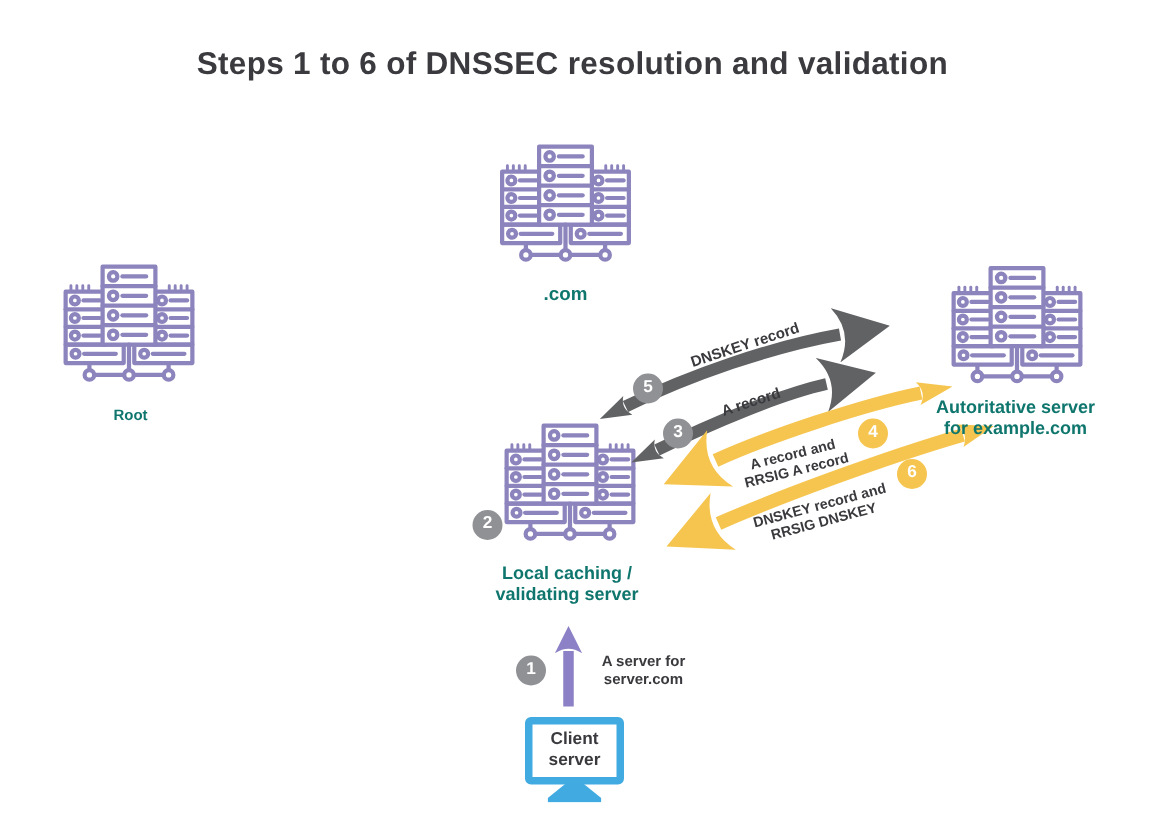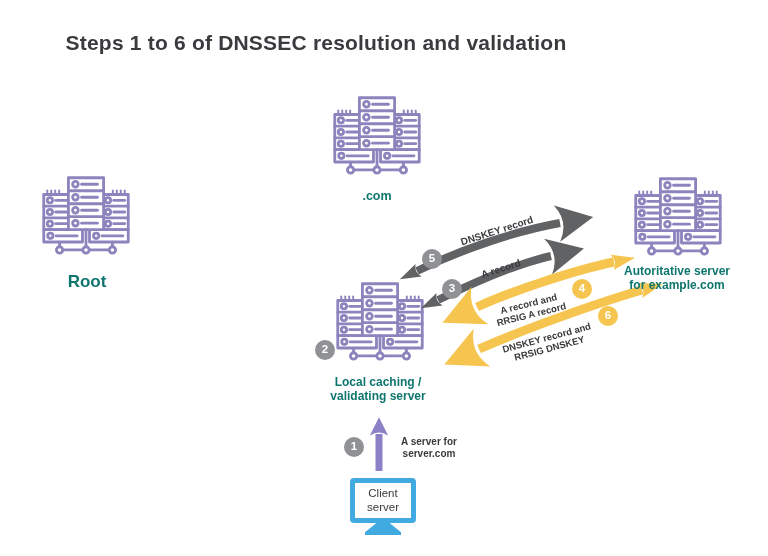--- a/index.html
+++ b/index.html
@@ -2,26 +2,26 @@
 <html><head>
 <meta charset="utf-8">
 <style>
   html,body{margin:0;padding:0;background:#fff;}
   #canvas{
     position:relative;width:768px;height:556px;background:#ffffff;overflow:hidden;
     font-family:"Liberation Sans", sans-serif;color:#3a3a3e;
   }
   .abs{position:absolute;}
   #title{
-    top:31px;left:0;width:632px;text-align:center;
+    top:31px;left:0;width:632px;text-align:right;
     font-size:21px;font-weight:800;letter-spacing:.2px;color:#3b3b3f;
   }
   
   .node-label{font-weight:bold;text-align:center;color:#0f766e;line-height:1.2;}
-  #label-root{left:46px;top:272px;width:82px;font-size:17px;}
+  #label-root{left:46px;top:272px;width:82px;font-size:10px;}
   #label-com{left:336px;top:189px;width:82px;font-size:12.5px;}
   #label-auth{left:596px;top:264px;width:162px;font-size:12px;}
   #label-local{left:297px;top:375px;width:162px;font-size:12px;}
   
   #arrows{left:0;top:0;}
   
   .step-circle{
     width:20px;height:20px;border-radius:50%;
     color:#fff;font-size:11.5px;font-weight:bold;
     display:flex;align-items:center;justify-content:center;line-height:1;
@@ -43,21 +43,21 @@
   #label-s3{left:501px;top:269px;transform:translate(-50%,-50%) rotate(-18deg);}
   #label-s4{left:530px;top:309px;font-size:9.5px;transform:translate(-50%,-50%) rotate(-14deg);}
   #label-s6{left:548px;top:343px;font-size:9.5px;transform:translate(-50%,-50%) rotate(-15deg);}
   #label-s1{left:429px;top:448px;transform:translate(-50%,-50%);font-size:10px;}
   
   #client-monitor{
     left:350px;top:478px;width:66px;height:45px;box-sizing:border-box;
     border:5px solid #41abe1;border-radius:4px;background:#fff;
     display:flex;flex-direction:column;align-items:center;justify-content:center;
   }
-  #client-label{font-size:11.5px;font-weight:normal;line-height:1.15;text-align:center;color:#3a3a3e;}
+  #client-label{font-size:11.5px;font-weight:bold;line-height:1.15;text-align:center;color:#3a3a3e;}
   #client-stand{
     left:365px;top:522px;width:36px;height:13px;background:#41abe1;
     clip-path:polygon(35% 0,65% 0,100% 78%,100% 100%,0 100%,0 78%);
   }
 </style>
 </head>
 <body>
 
 <div id="canvas">
 

